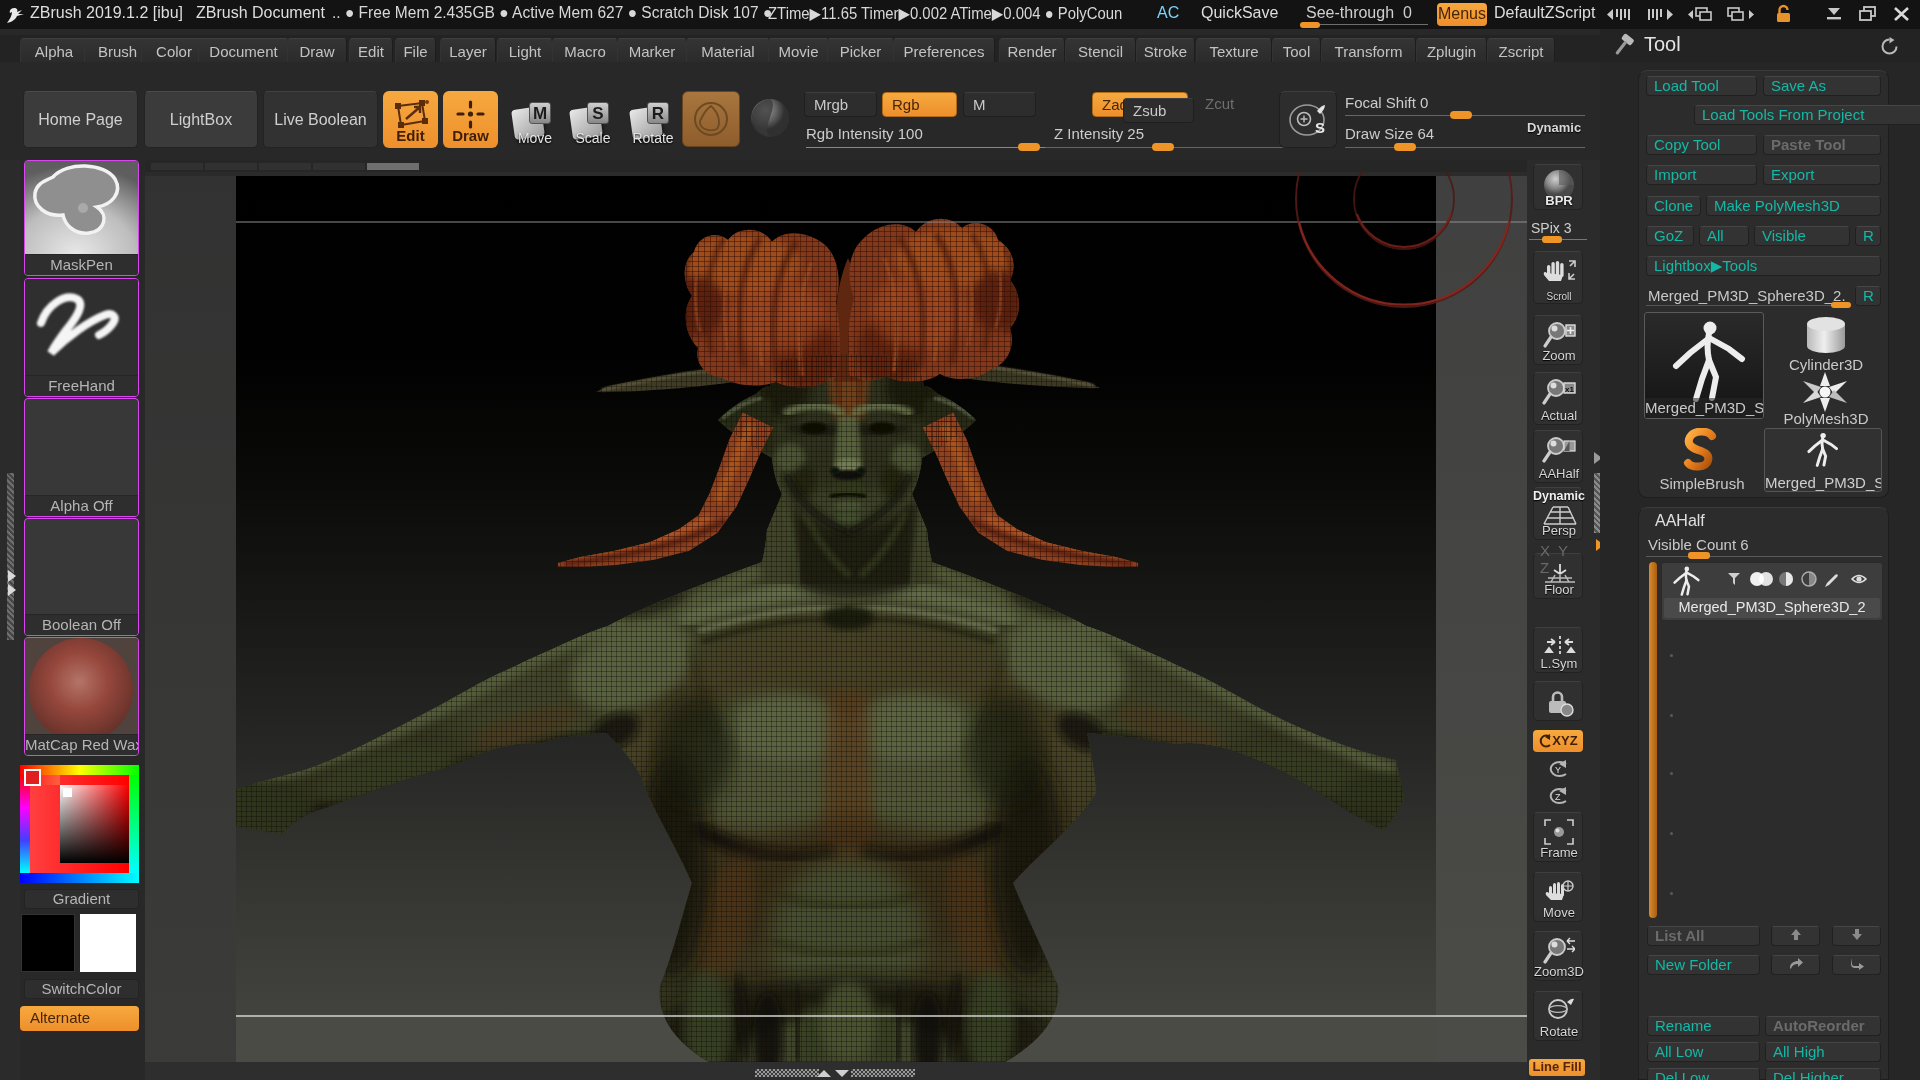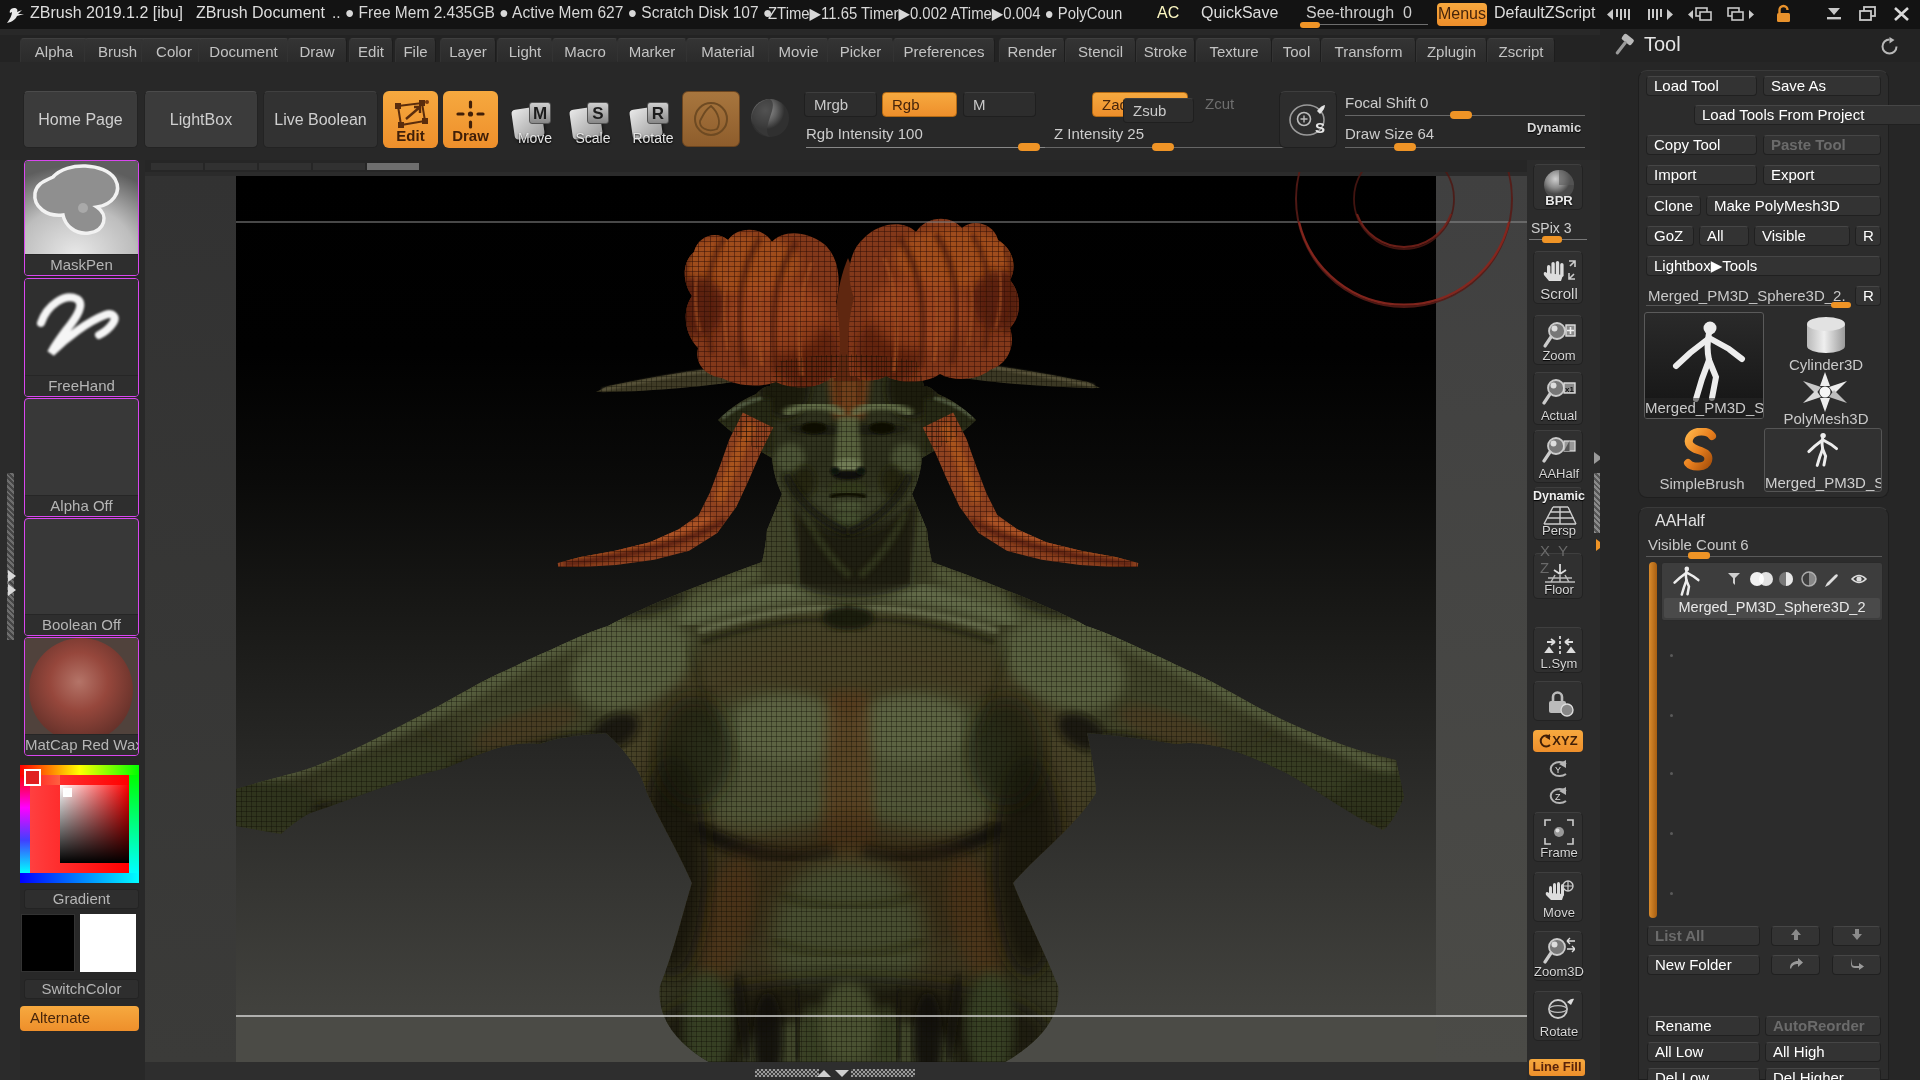--- a/index.html
+++ b/index.html
@@ -23,39 +23,39 @@
     line-height:23px; padding:0 9px; }
   .sliderlabel { position:absolute; color:#cccccc; font-size:15px; white-space:nowrap; }
   .slidertrack { position:absolute; height:1px; background:#888; }
   .sliderhandle { position:absolute; width:22px; height:8px; border-radius:4px; background:#ef9426; }
   .thumb { position:absolute; left:24px; width:115px; background:#2f2f2f;
     border:1px solid #d946ef; border-radius:4px; overflow:hidden; }
   .thumblabel { position:absolute; left:0; bottom:0; width:100%; height:21px; background:#2e2e2e;
     color:#b5b5b5; font-size:15px; text-align:center; line-height:20px;
     border-top:1px solid #262626; white-space:nowrap; }
   .pbtn { position:absolute; height:20px; background:#333333; border:1px solid #202020;
-    border-top-color:#464646; border-radius:4px; color:#ffffff; font-size:15px; line-height:18px;
+    border-top-color:#464646; border-radius:4px; color:#14b8a6; font-size:15px; line-height:18px;
     padding:0 7px; white-space:nowrap; overflow:hidden; }
   .pbtn.gray { color:#6b6b6b;font-weight:bold; }
   .ctr { text-align:center; padding:0; }
   svg { display:block; }
 </style>
 </head>
 <body>
 <div id="root">
 
 <div id="titlebar">
   <svg class="abs" style="left:3px;top:2px" width="24" height="25" viewBox="0 0 24 25">
     <path d="M4 21 C7 17 9 13 9 10 L7 11 C6 9 8 6 11 6 C14 6 15 8 14 10 L19 8 L15 12 L21 12 L14 14 C13 17 9 20 4 21 Z" fill="#e8e8e8"></path>
   </svg>
   <span class="t" style="left:30px">ZBrush 2019.1.2 [ibu]</span>
   <span class="t" style="left:196px">ZBrush Document</span>
   <span class="t" style="left:332px;color:#d8d8d8;display:inline-block;transform:scaleX(0.97);transform-origin:0 0;white-space:nowrap">.. ● Free Mem 2.435GB ● Active Mem 627 ● Scratch Disk 107 ●</span>
       <span class="t" style="left:768px;color:#d8d8d8;display:inline-block;transform:scaleX(0.93);transform-origin:0 0;white-space:nowrap">ZTime▶11.65 Timer▶0.002 ATime▶0.004 ● PolyCoun</span>
-  <span class="t" style="left:1157px;color:#fef9c3">AC</span>
+  <span class="t" style="left:1157px;color:#7dd3fc">AC</span>
   <span class="t" style="left:1201px">QuickSave</span>
   <span class="t" style="left:1306px;color:#cfcfcf">See-through&nbsp; 0</span>
   <div class="abs" style="left:1300px;top:24px;width:128px;height:1px;background:#6e6e6e"></div>
   <div class="abs" style="left:1300px;top:22px;width:20px;height:6px;border-radius:3px;background:#ef9426"></div>
   <div class="abs" style="left:1437px;top:3px;width:50px;height:23px;background:linear-gradient(#f7a83e,#ee8e2a);border-radius:4px;color:#46240a;font-size:16px;text-align:center;line-height:22px">Menus</div>
   <span class="t" style="left:1494px">DefaultZScript</span>
   <svg class="abs" style="left:1605px;top:5px" width="70" height="19" viewBox="0 0 70 19">
     <g fill="#c9c9c9">
           <path d="M8 4 L2 9.5 L8 15 Z"></path>
     <rect x="11" y="4" width="2" height="8"></rect>
@@ -320,21 +320,21 @@
             <rect x="6" y="8" width="3.4" height="12" rx="1.7"></rect>
             <rect x="10.4" y="5" width="3.4" height="15" rx="1.7"></rect>
             <rect x="14.8" y="4" width="3.4" height="16" rx="1.7"></rect>
             <rect x="19.2" y="6" width="3.4" height="14" rx="1.7"></rect>
             <path d="M6 16 C4 14 2 15 3 18 L8 24 L20 24 L22 18 Z"></path>
           </g>
           <g stroke="#ccc" stroke-width="1.6" fill="none">
             <path d="M28 4 h6 v6 M34 4 l-5 5 M28 16 v6 h6 M28 22 l5 -5"></path>
           </g>
         </svg>
-        <div class="abs" style="left:-6px;bottom:1px;width:62px;text-align:center;color:#d6d6d6;font-size:15px;text-shadow:0 1px 1px #000">Scroll</div>
+        <div class="abs" style="left:-6px;bottom:1px;width:62px;text-align:center;color:#d6d6d6;font-size:10px;text-shadow:0 1px 1px #000">Scroll</div>
       </div>
 <div class="abs" style="left:6px;top:155px;width:50px;height:50px;background:#303030;border:1px solid #222;border-top-color:#3f3f3f;border-radius:5px">
         <svg class="abs" style="left:8px;top:5px" width="34" height="28" viewBox="0 0 34 28">
           <circle cx="15" cy="10" r="8" fill="#777" stroke="#ccc" stroke-width="1.8"></circle>
           <circle cx="12.5" cy="7.5" r="3" fill="#ddd"></circle>
           <path d="M9 16 L3 25" stroke="#ccc" stroke-width="3.2" stroke-linecap="round"></path>
           <rect x="24" y="4" width="9" height="11" fill="#888" stroke="#ddd" stroke-width="1.4"></rect>
           <path d="M28.5 6 v7 M25 9.5 h7" stroke="#eee" stroke-width="1.6"></path>
         </svg>
         <div class="abs" style="left:-6px;bottom:1px;width:62px;text-align:center;color:#d6d6d6;font-size:13px;text-shadow:0 1px 1px #000">Zoom</div>

